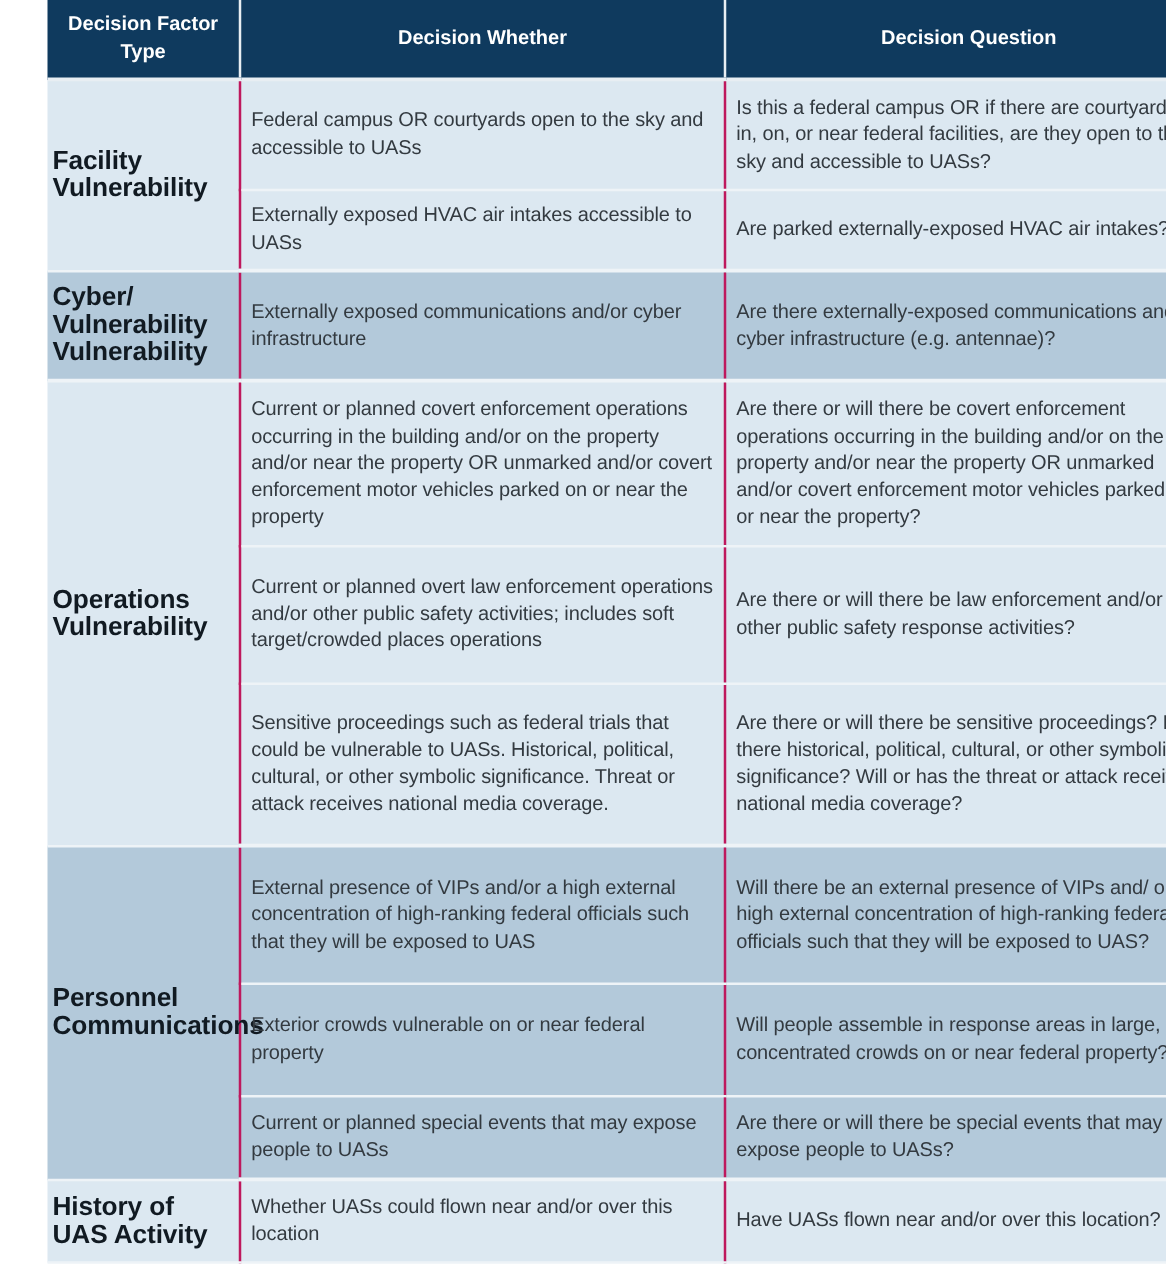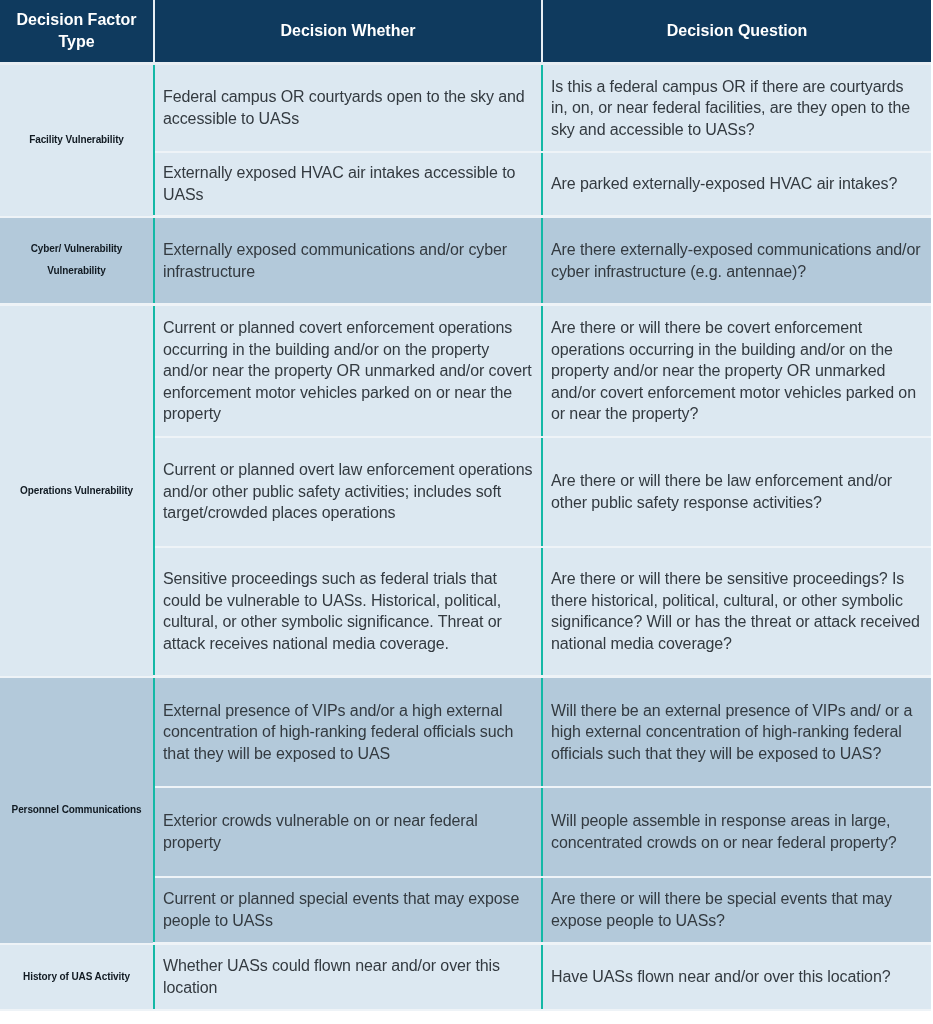--- a/index.html
+++ b/index.html
@@ -1,17 +1,17 @@
 <!DOCTYPE html>
 <html><head>
   <meta charset="utf-8">
   <style>
     html, body { margin: 0; padding: 0; background: #ffffff; }
     body { width: 933px; height: 1024px; overflow: hidden; }
-    .wrap { width: 826px; }
+    .wrap { width: 826px; padding-left: 38px; }
     table {
       border-collapse: collapse;
       width: 931px;
       table-layout: fixed;
       font-family: "Liberation Sans Narrow", "Liberation Sans", sans-serif;
     }
     col.c1 { width: 154px; }
     col.c2 { width: 388px; }
     col.c3 { width: 389px; }
     th {
@@ -26,30 +26,29 @@
       border-right: 2px solid #e8eef3;
       border-bottom: 3px solid #e8eef3;
     }
     th:last-child { border-right: none; }
     td {
       font-size: 16px;
       line-height: 21.5px;
       color: #333a40;
       padding: 0 8px;
       vertical-align: middle;
-      border-right: 2px solid #14b8a6;
+      border-right: 2px solid #be185d;
       border-bottom: 2px solid #eef3f7;
       letter-spacing: -0.1px;
     }
     td:last-child { border-right: none; }
     td.type {
-      text-align: center;
       font-weight: bold;
       color: #111a22;
-      font-size: 10px;
+      font-size: 21px;
       line-height: 22px;
       padding: 0 4px;
     }
     .light td { background: #dce8f1; }
     .med td { background: #b3c9da; }
     .group-end td { border-bottom: 3px solid #eef3f7; }
   </style>
 </head>
 <body>
 

